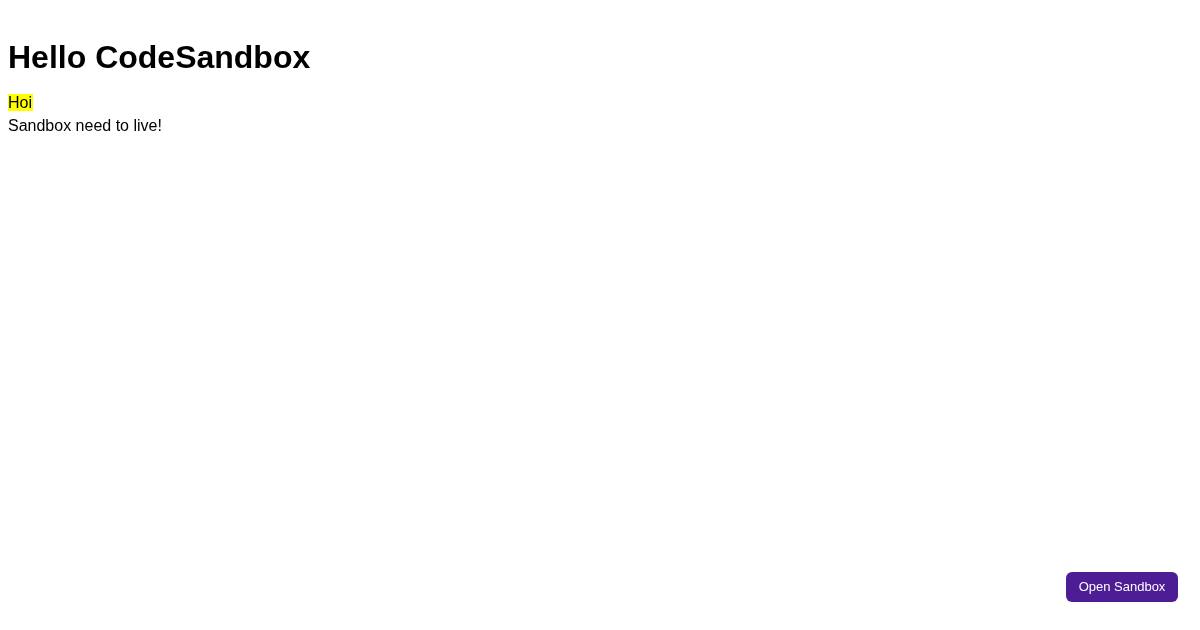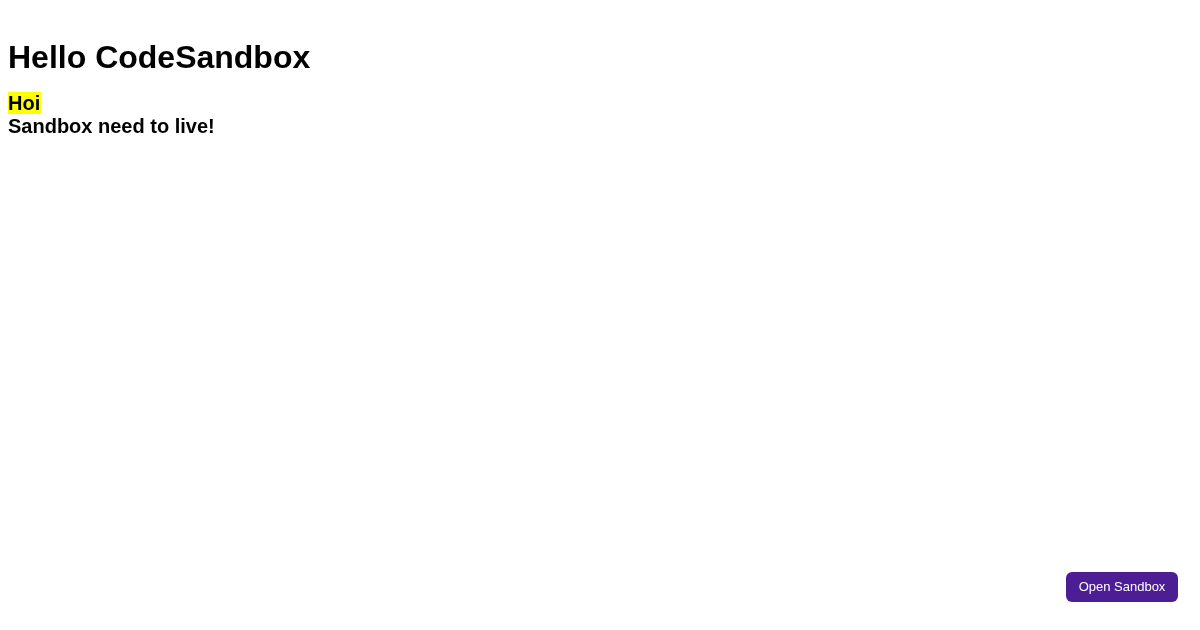--- a/index.html
+++ b/index.html
@@ -32,25 +32,24 @@
   .page-title {
     font-size: 32px;
     font-weight: bold;
     line-height: 1.0;
     margin: 13px 0 21px 0;
     letter-spacing: 0;
     color: #000000;
   }
 
   .paragraph {
-    font-size: 20px;
+    font-size: 16px;
     line-height: 18px;
     margin: 0 0 0 0;
     color: #000000;
-    font-weight: bold;
   }
 
   .paragraph + .paragraph {
     margin-top: 5px;
   }
 
   .highlight {
     background-color: #ffff00;
     color: #000000;
     display: inline;

